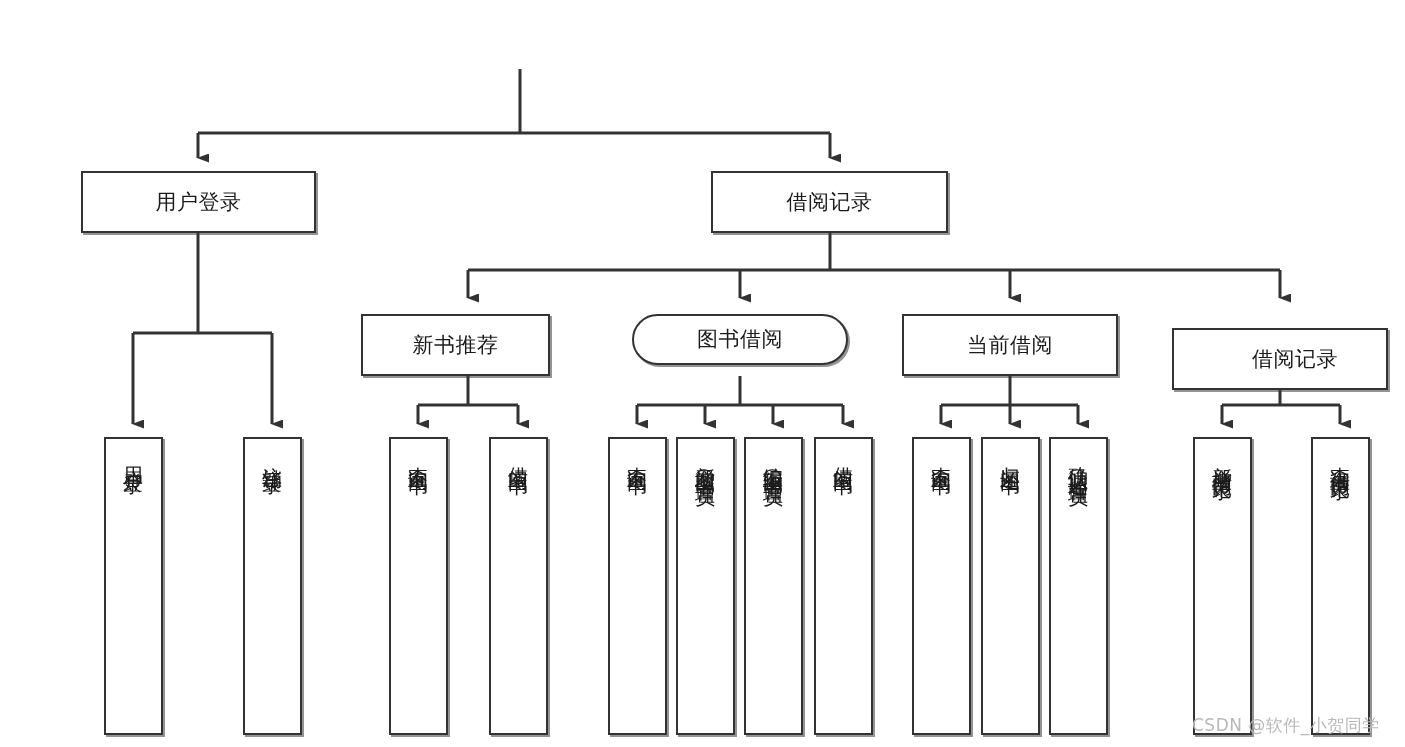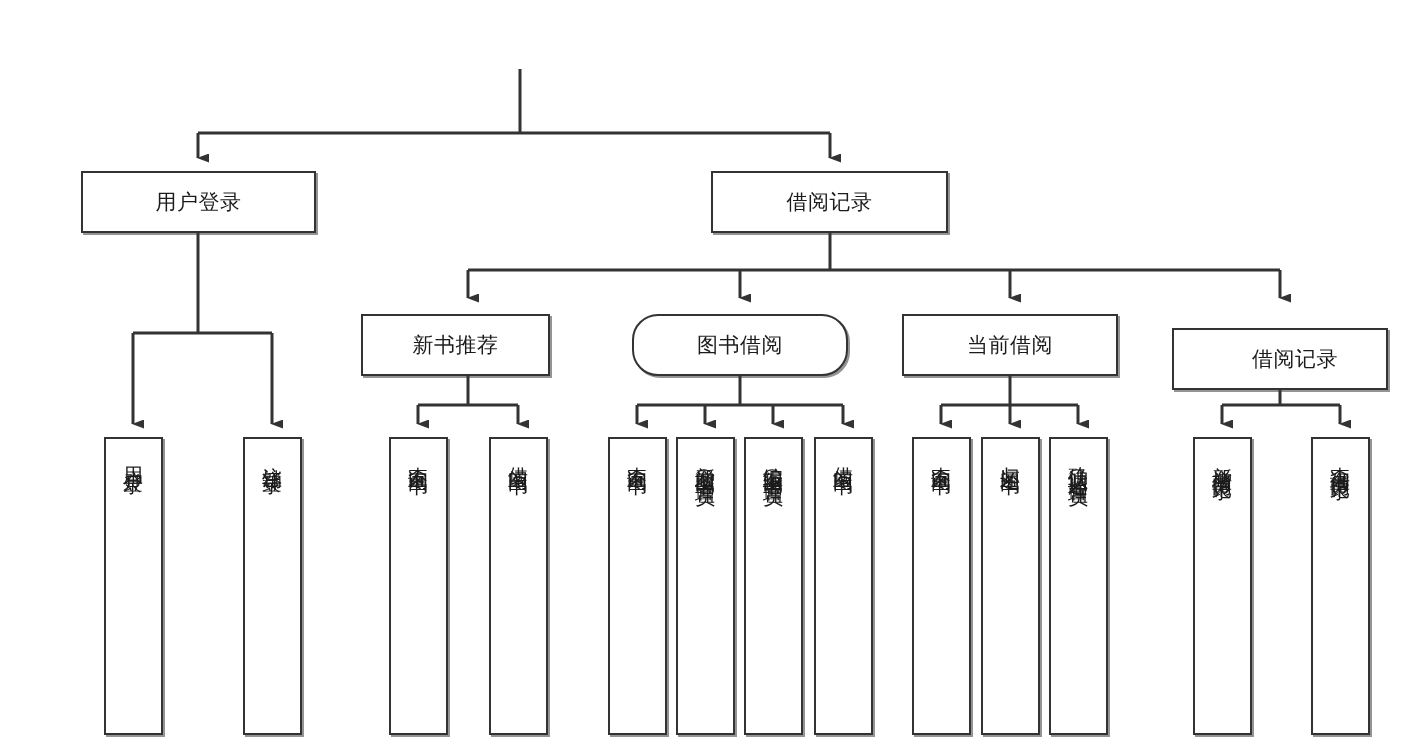--- a/index.html
+++ b/index.html
@@ -130,21 +130,21 @@
   <div class="node horiz" style="left:81px; top:171px; width:235px; height:62px;">
     <span class="label">用户登录</span>
   </div>
   <div class="node horiz" style="left:711px; top:171px; width:237px; height:62px;">
     <span class="label">借阅记录</span>
   </div>
 
   <div class="node horiz" style="left:361px; top:314px; width:189px; height:62px;">
     <span class="label">新书推荐</span>
   </div>
-  <div class="node horiz" style="left:632px; top:314px; width:216px; height:62px;border-radius:26px;">
+  <div class="node horiz" style="left:632px; top:314px; width:216px; height:51px;border-radius:26px;">
     <span class="label">图书借阅</span>
   </div>
   <div class="node horiz" style="left:902px; top:314px; width:216px; height:62px;align-items:center;">
     <span class="label">当前借阅</span>
   </div>
   <div class="node horiz" style="left:1172px; top:328px; width:216px; height:62px;padding-left:30px;">
     <span class="label">借阅记录</span>
   </div>
 
   <div class="node vert" style="left:104px; top:437px; width:59px; height:298px;">
@@ -184,14 +184,15 @@
     <span class="label">确认归还（管理员）</span>
   </div>
 
   <div class="node vert" style="left:1193px; top:437px; width:59px; height:298px;">
     <span class="label">新增借阅记录</span>
   </div>
   <div class="node vert" style="left:1311px; top:437px; width:59px; height:298px;">
     <span class="label">查询借阅记录</span>
   </div>
 
+  <div class="watermark" style="left:1192px; top:714px;">CSDN @软件_小贺同学</div>
 
 </div>
 
 </body></html>

